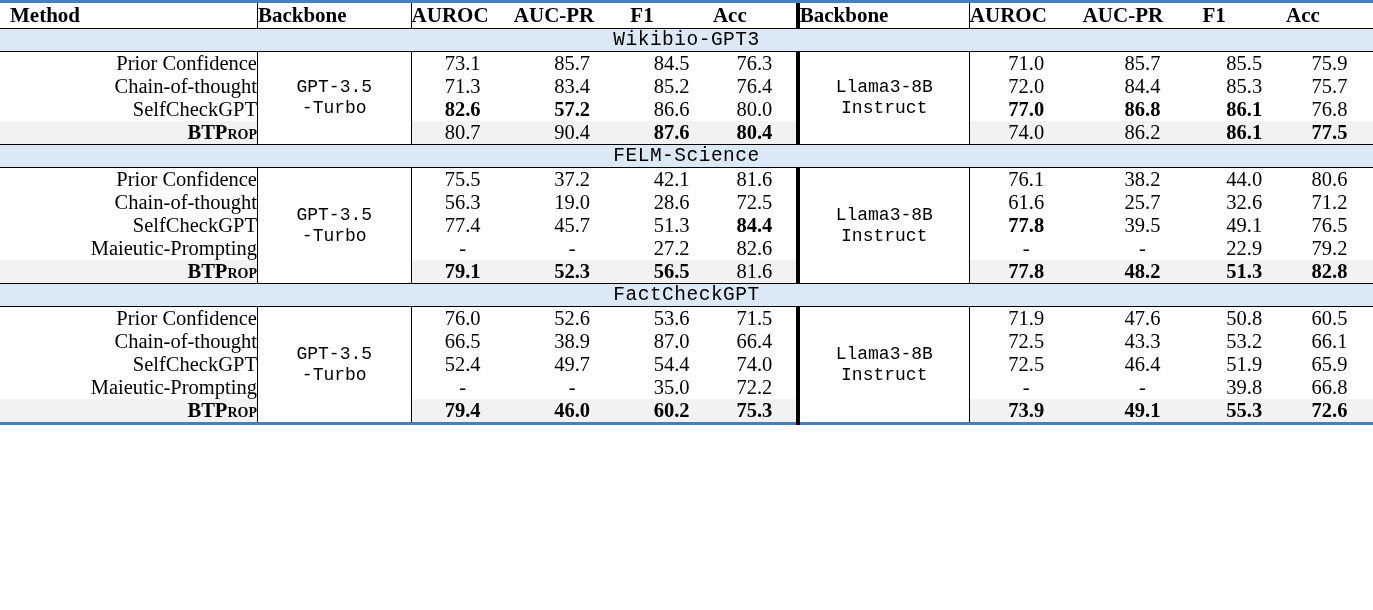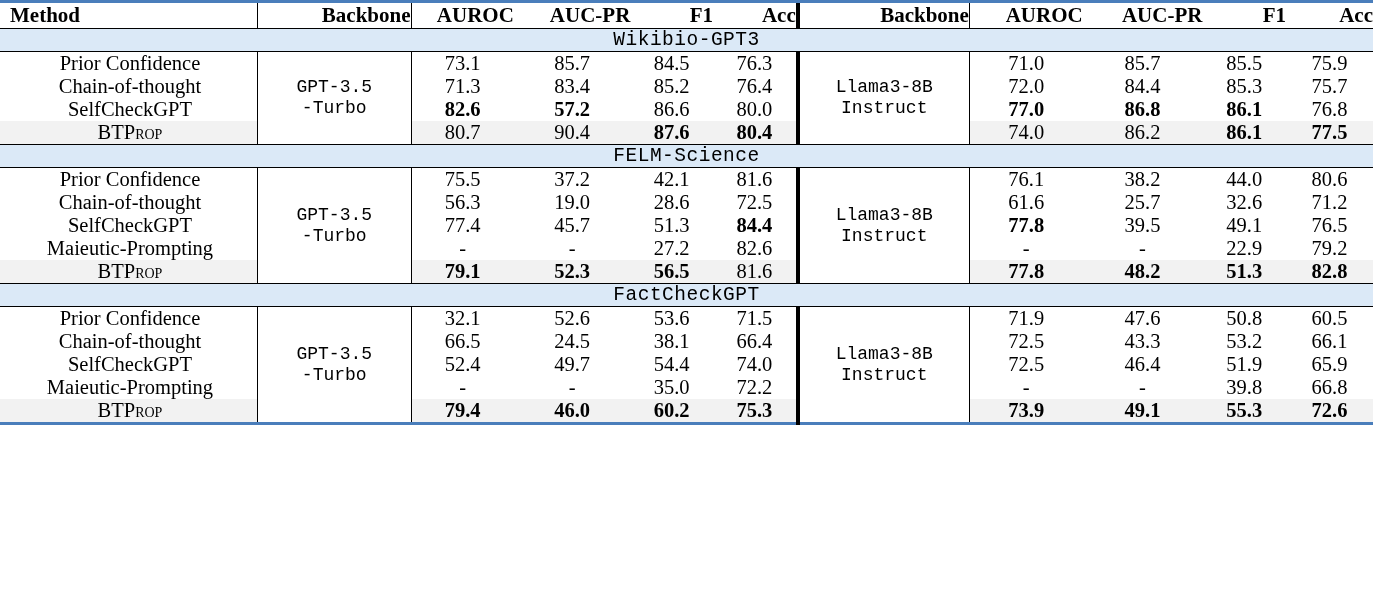--- a/index.html
+++ b/index.html
@@ -48,21 +48,21 @@
     height: 0;
     line-height: 0;
     font-size: 0;
   }
 
   
   .hdr th {
     font-weight: bold;
     font-size: 21px;
     padding: 4px 0 8px 0;
-    text-align: right;
+    text-align: left;
     font-family: "Liberation Serif", serif;
   }
   .hdr th.method {
     text-align: left;
     padding-left: 10px;
   }
   .sep-left {
     border-left: 1.3px solid #000;
   }
   .sep-left-thick {
@@ -81,40 +81,40 @@
     margin-top: 46px;
   }
 
   
   .data td {
     font-size: 20.5px;
     padding: 2.5px 0;
     text-align: center;
   }
   .data td.method {
-    text-align: center;
+    text-align: right;
     padding-left: 3px;
     font-family: "Liberation Serif", serif;
   }
   .data td.backbone {
     font-family: "Liberation Mono", monospace;
     font-size: 18px;
     line-height: 1.15;
   }
   .bold {
     font-weight: bold;
   }
   .highlight td {
     background: #f2f2f2;
   }
   .smallcaps {
     font-variant: small-caps;
   }
   .btprop {
-    font-weight: normal;
+    font-weight: bold;
   }
   
   col.c-method { width: 243px; }
   col.c-backbone1 { width: 145px; }
   col.c-m1 { width: 97px; }
   col.c-m2 { width: 110px; }
   col.c-m3 { width: 78px; }
   col.c-m4 { width: 80px; }
   col.c-backbone2 { width: 162px; }
   col.c-n1 { width: 107px; }
@@ -299,38 +299,38 @@
         </tr>
         <tr class="rule-thin">
           <td colspan="11"></td>
         </tr>
         <tr class="data">
           <td class="method">Prior Confidence</td>
           <td class="backbone sep-left" rowspan="5">
             <div>GPT-3.5</div>
             <div>-Turbo</div>
           </td>
-          <td class="sep-left">32.1</td>
+          <td class="sep-left">76.0</td>
           <td class="">52.6</td>
           <td class="">53.6</td>
           <td class="">71.5</td>
           <td class="backbone sep-left-thick" rowspan="5">
             <div>Llama3-8B</div>
             <div>Instruct</div>
           </td>
           <td class="sep-left">71.9</td>
           <td class="">47.6</td>
           <td class="">50.8</td>
           <td class="">60.5</td>
         </tr>
         <tr class="data">
           <td class="method">Chain-of-thought</td>
           <td class="sep-left">66.5</td>
-          <td class="">24.5</td>
-          <td class="">38.1</td>
+          <td class="">38.9</td>
+          <td class="">87.0</td>
           <td class="">66.4</td>
           <td class="sep-left">72.5</td>
           <td class="">43.3</td>
           <td class="">53.2</td>
           <td class="">66.1</td>
         </tr>
         <tr class="data">
           <td class="method">SelfCheckGPT</td>
           <td class="sep-left">52.4</td>
           <td class="">49.7</td>

